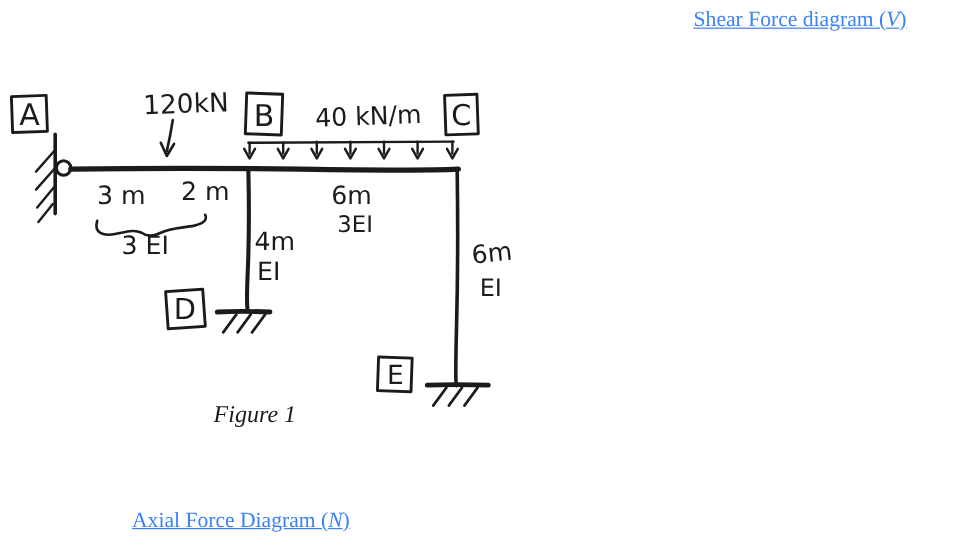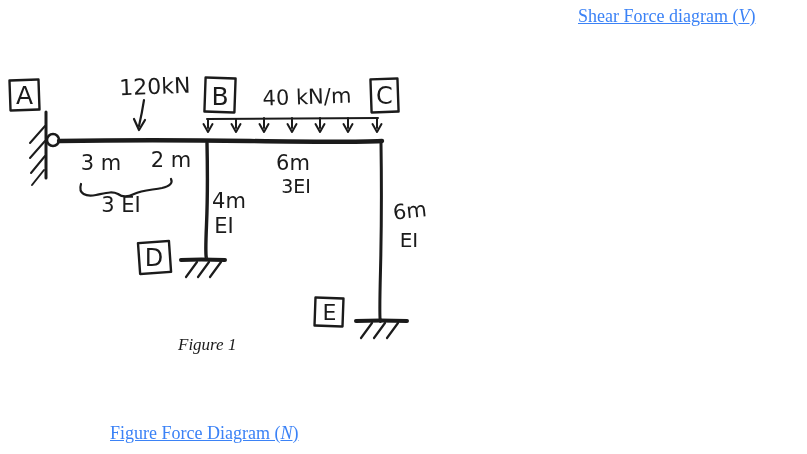--- a/index.html
+++ b/index.html
@@ -14,21 +14,21 @@
   .heading{
     position:absolute;
     font-size:18px;
     text-decoration:underline;
     white-space:nowrap;
     color:#3b82f6;
   }
   .heading .sym{font-style:italic;}
   .caption{
     position:absolute;
-    font-size:17px;
+    font-size:20px;
     font-style:italic;
     white-space:nowrap;
     color:#1b1b1b;
   }
   svg{position:absolute;left:0;top:0;}
   svg path, svg rect, svg circle, svg polyline{
     stroke:#1b1b1b;fill:none;stroke-linecap:round;stroke-linejoin:round;
   }
   svg text{
     fill:#1b1b1b;
@@ -36,21 +36,21 @@
     text-anchor:middle;
   }
 </style>
 </head>
 <body>
 
 <div class="page">
 
   <div class="heading" style="left:578px;top:6px;"><span>Shear Force diagram (</span><span class="sym">V</span><span>)</span></div>
 
-  <div class="heading" style="left:110px;top:423px;"><span>Figure Force Diagram (</span><span class="sym">N</span><span>)</span></div>
+  <div class="heading" style="left:110px;top:423px;"><span>Axial Force Diagram (</span><span class="sym">N</span><span>)</span></div>
 
 
   <div class="caption" style="left:178px;top:335px;">Figure 1</div>
 
   <svg width="460" height="380" viewBox="0 0 460 380">
 
     <g>
       <path d="M46,112 L46,178" stroke-width="3"></path>
       <path d="M45,126 L30,143" stroke-width="2"></path>
       <path d="M45,141 L30,158" stroke-width="2"></path>

